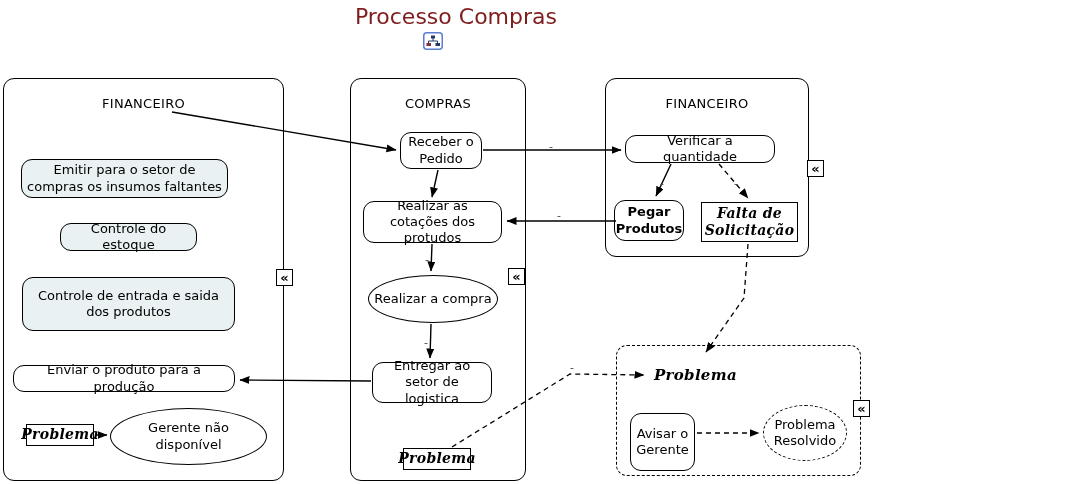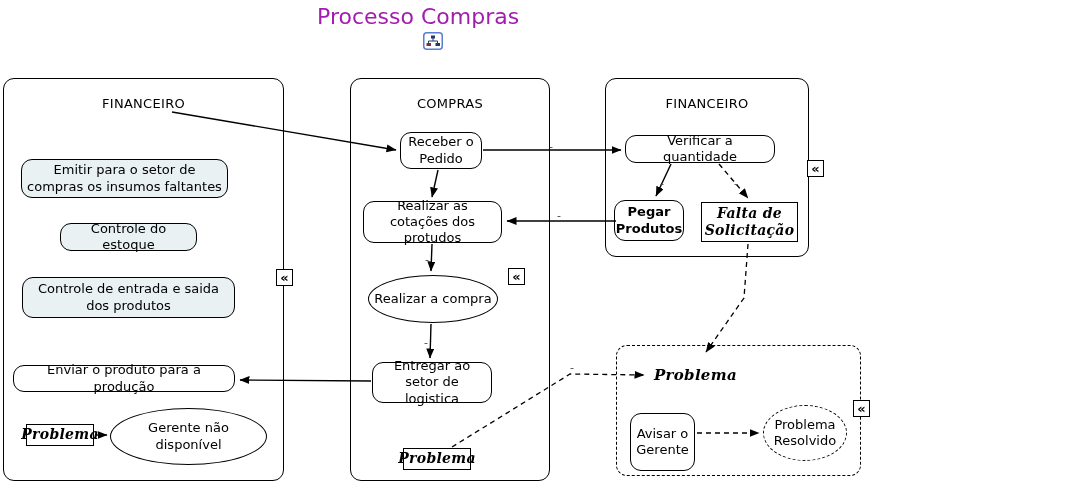--- a/index.html
+++ b/index.html
@@ -1,19 +1,19 @@
 <!DOCTYPE html>
 <html><head>
 <meta charset="utf-8">
 <style>
   html,body{margin:0;padding:0;background:#fff;}
   .canvas{position:relative;width:1092px;height:484px;background:#fff;overflow:hidden;
           font-family:"DejaVu Sans","Liberation Sans",sans-serif;color:#000;}
-  .title{position:absolute;left:317px;top:4px;width:240px;text-align:left;
-         font-size:22px;color:#a21caf;}
+  .title{position:absolute;left:317px;top:4px;width:240px;text-align:right;
+         font-size:22px;color:#7f1d1d;}
   .title-icon{position:absolute;left:423px;top:32px;width:20px;height:18px;}
   .lane{position:absolute;border:1.5px solid #000;border-radius:11px;background:#fff;box-sizing:border-box;}
   .lane.dashed{border-style:dashed;}
   .lane-label{position:absolute;left:0;right:0;top:17px;text-align:center;font-size:13px;letter-spacing:.3px;}
   .node{position:absolute;box-sizing:border-box;display:flex;align-items:center;justify-content:center;
         text-align:center;border:1.3px solid #000;background:#fff;border-radius:11px;
         font-size:13px;line-height:1.25;padding:6px 5px;}
   .node.shaded{background:#e9f1f2;}
   .node.sq{border-radius:0;}
   .node.ellipse{border-radius:50%;}
@@ -38,31 +38,31 @@
       <path d="M10 6 V9 M5.5 9 H14.5 M5.5 9 V11.5 M14.5 9 V11.5" stroke="#223a66" stroke-width="1" fill="none"></path>
       <rect x="8" y="3.5" width="4" height="3" fill="#223a66"></rect>
       <rect x="3.5" y="11" width="4.5" height="3" fill="#7a3340"></rect>
       <rect x="12.5" y="11" width="4.5" height="3" fill="#223a66"></rect>
     </svg>
   </div>
 
   <div class="lane" style="left:3px;top:78px;width:281px;height:403px;">
     <div class="lane-label">FINANCEIRO</div>
   </div>
-  <div class="lane" style="left:350px;top:78px;width:200px;height:403px;">
+  <div class="lane" style="left:350px;top:78px;width:176px;height:403px;">
     <div class="lane-label">COMPRAS</div>
   </div>
   <div class="lane" style="left:605px;top:78px;width:204px;height:179px;">
     <div class="lane-label">FINANCEIRO</div>
   </div>
   <div class="lane dashed" style="left:616px;top:345px;width:245px;height:131px;"></div>
 
   <div class="node shaded" style="left:21px;top:159px;width:207px;height:39px;">Emitir para o setor de compras os insumos faltantes</div>
   <div class="node shaded" style="left:60px;top:223px;width:137px;height:28px;">Controle do estoque</div>
-  <div class="node shaded" style="left:22px;top:277px;width:213px;height:41px;">Controle de entrada e saida dos produtos</div>
+  <div class="node shaded" style="left:22px;top:277px;width:213px;height:54px;">Controle de entrada e saida dos produtos</div>
   <div class="node" style="left:13px;top:365px;width:222px;height:27px;">Enviar o produto para a produção</div>
   <div class="node sq hand" style="left:26px;top:424px;width:68px;height:22px;font-size:14px;">Problema</div>
   <div class="node ellipse" style="left:110px;top:408px;width:157px;height:57px;">Gerente não disponível</div>
 
   <div class="node" style="left:400px;top:132px;width:82px;height:37px;">Receber o Pedido</div>
   <div class="node" style="left:363px;top:201px;width:139px;height:42px;">Realizar as cotações dos protudos</div>
   <div class="node ellipse" style="left:368px;top:275px;width:130px;height:48px;">Realizar a compra</div>
   <div class="node" style="left:372px;top:362px;width:120px;height:41px;">Entregar ao setor de logistica</div>
   <div class="node sq hand" style="left:403px;top:448px;width:68px;height:22px;font-size:14px;">Problema</div>
 

